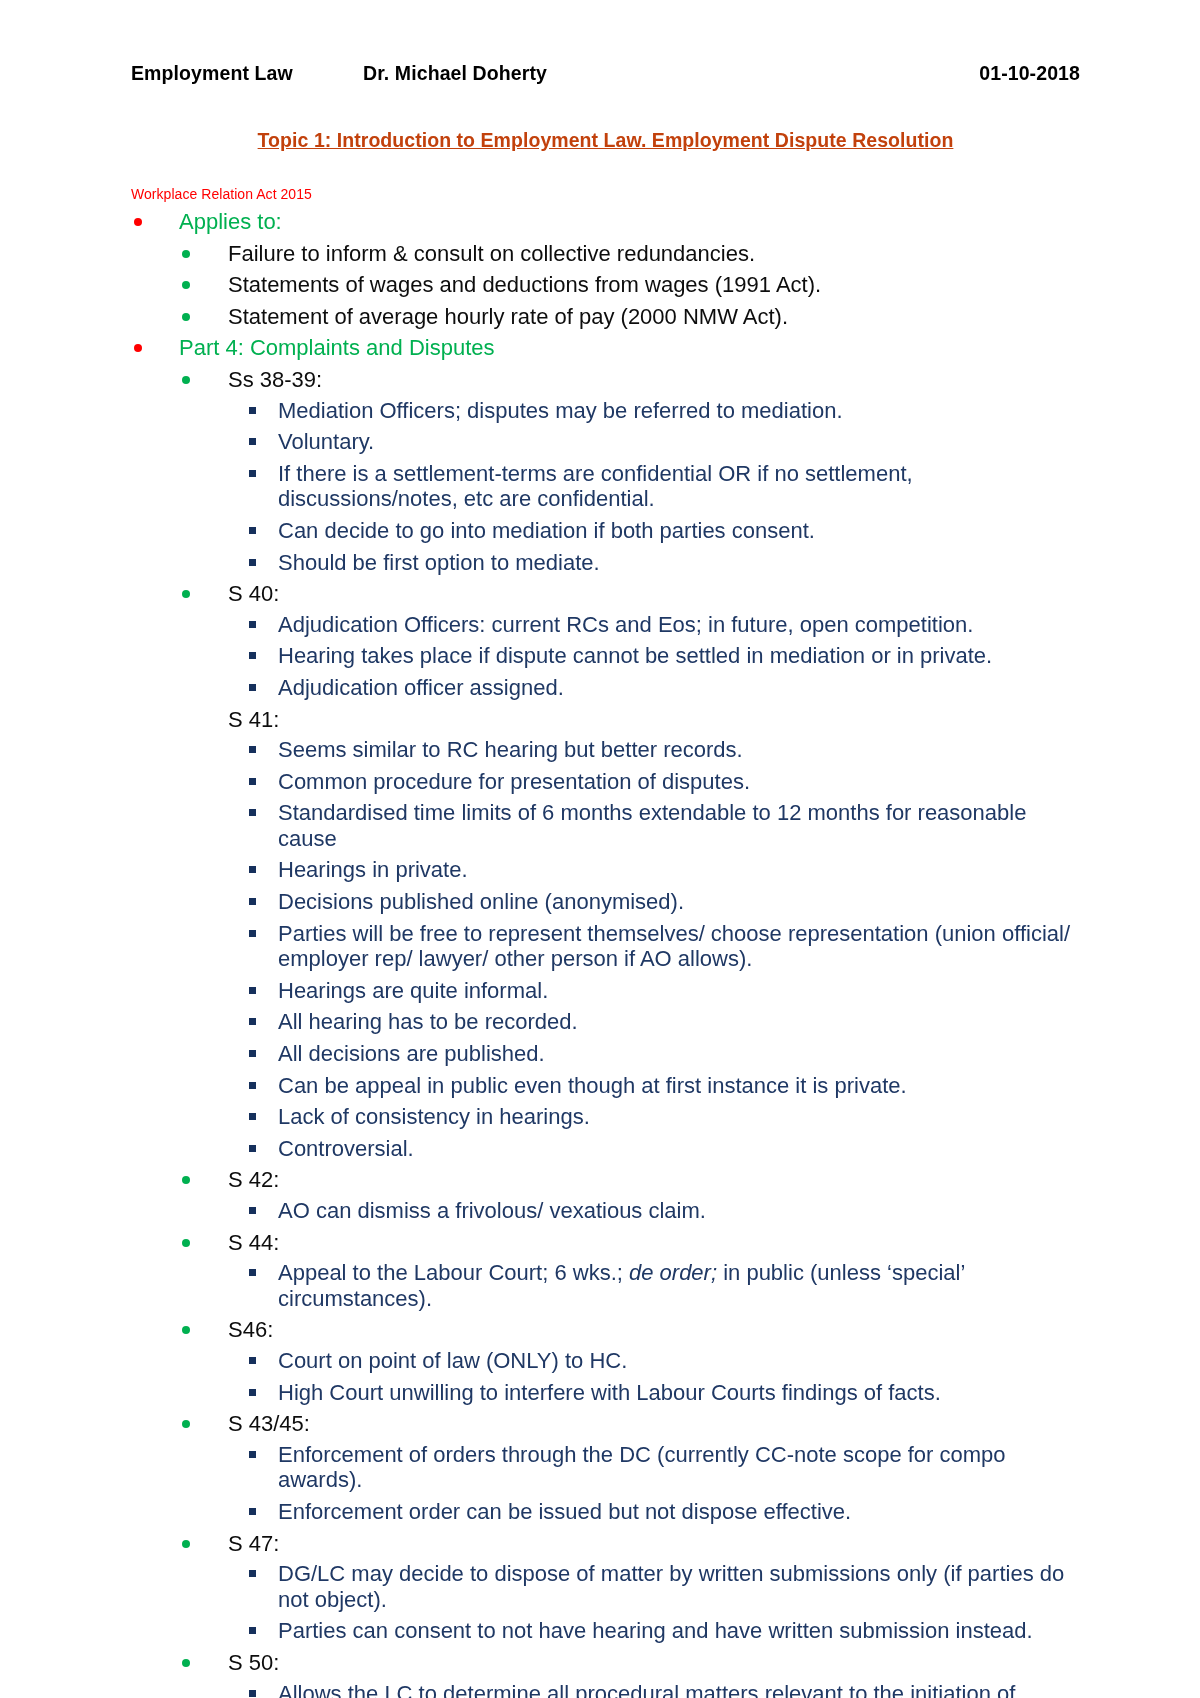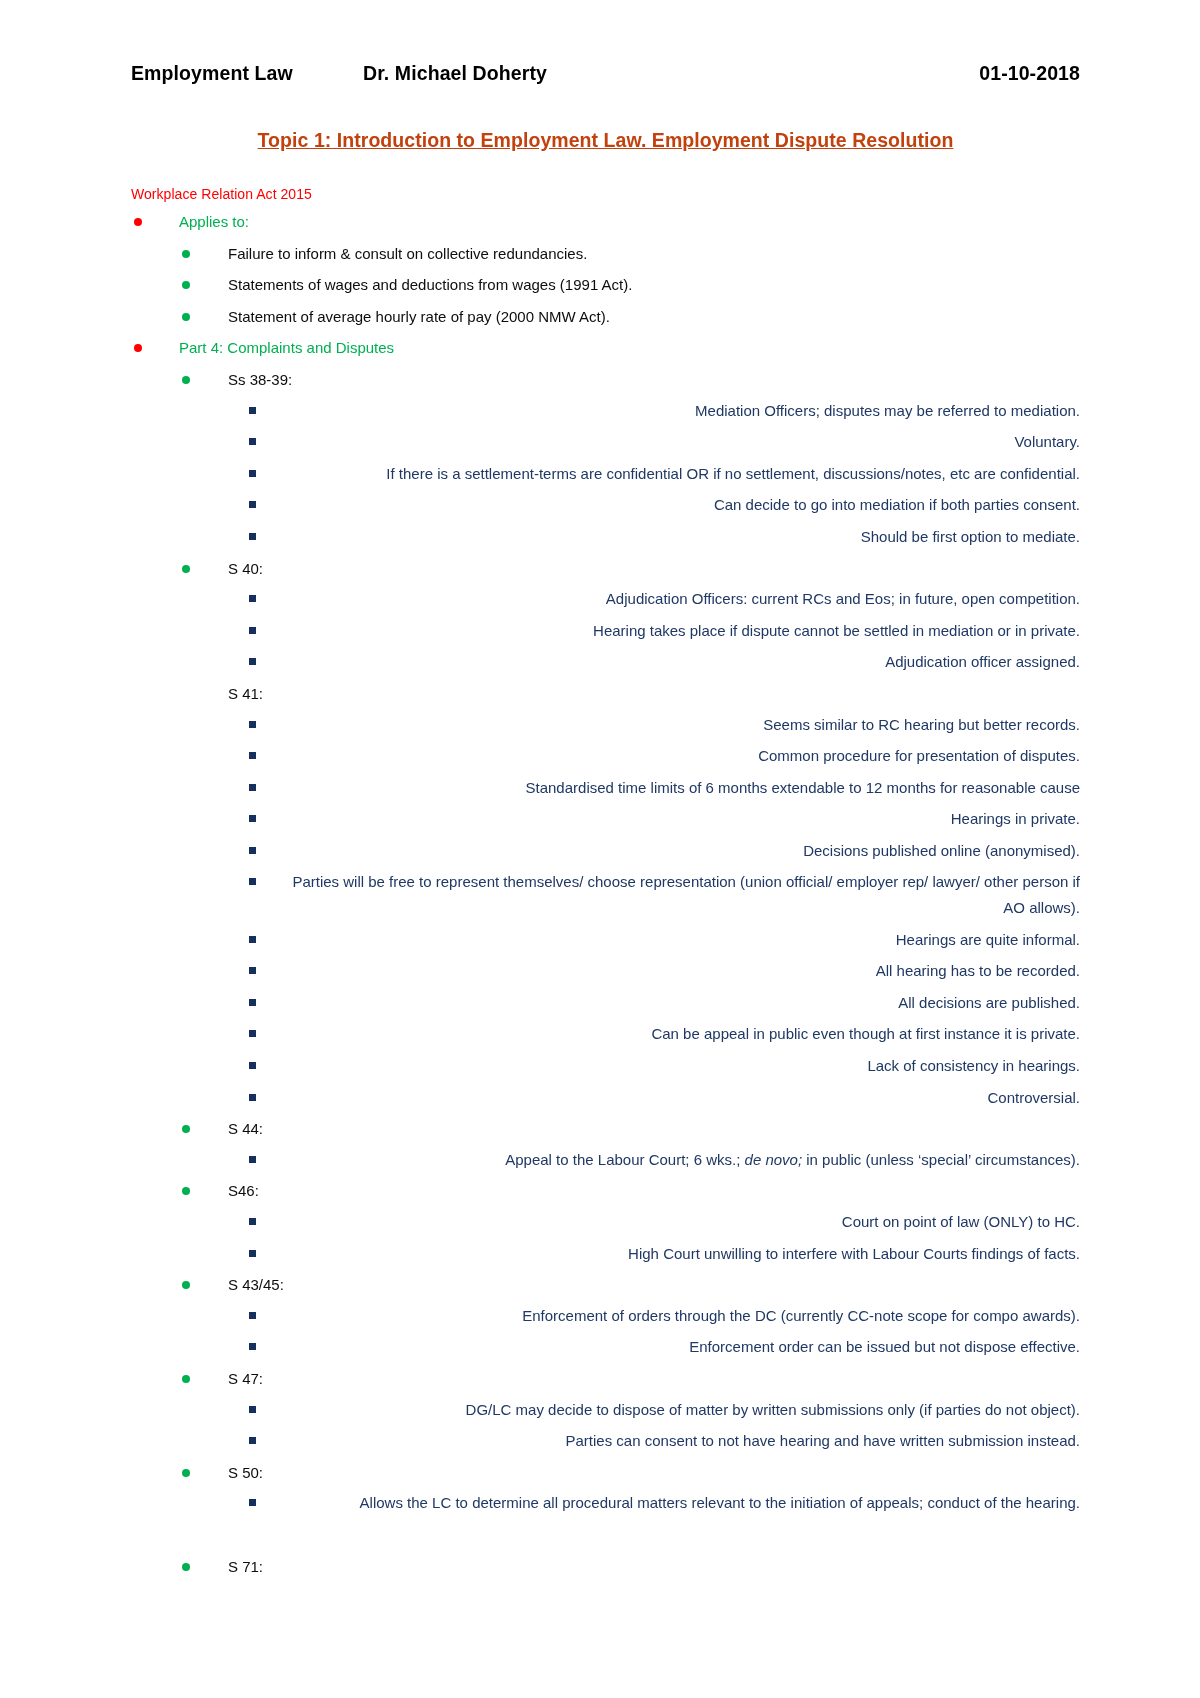--- a/index.html
+++ b/index.html
@@ -57,21 +57,21 @@
 
   
   ul {
     list-style: none;
     margin: 0;
     padding: 0;
   }
 
   li {
     position: relative;
-    font-size: 15px;
+    font-size: 22px;
     line-height: 25.6px;
     margin: 0 0 6px 0;
   }
 
   
   .lvl1 > li {
     padding-left: 48px;
     color: #00B050;
   }
   .lvl1 > li > .bullet-disc {
@@ -104,21 +104,20 @@
   
   .lvl2 > li.nobullet { padding-left: 49px; }
 
   
   .lvl3 {
     margin-top: 5px;
   }
   .lvl3 > li {
     padding-left: 50px;
     color: #1F3864;
-    text-align: right;
   }
   .lvl3 > li > .bullet-square {
     position: absolute;
     left: 21px;
     top: 9px;
     width: 7px;
     height: 7px;
     background: #16305C;
   }
 
@@ -261,28 +260,38 @@
               <span class="bullet-square"></span>
               <span>Lack of consistency in hearings.</span>
             </li>
             <li>
               <span class="bullet-square"></span>
               <span>Controversial.</span>
             </li>
           </ul>
         </li>
 
+        <li>
+          <span class="bullet-disc"></span>
+          <span>S 42:</span>
+          <ul class="lvl3">
+            <li>
+              <span class="bullet-square"></span>
+              <span>AO can dismiss a frivolous/ vexatious claim.</span>
+            </li>
+          </ul>
+        </li>
 
         <li>
           <span class="bullet-disc"></span>
           <span>S 44:</span>
           <ul class="lvl3">
             <li>
               <span class="bullet-square"></span>
-              <span>Appeal to the Labour Court; 6 wks.; </span><i class="italic">de novo;</i><span> in public (unless ‘special’ circumstances).</span>
+              <span>Appeal to the Labour Court; 6 wks.; </span><i class="italic">de order;</i><span> in public (unless ‘special’ circumstances).</span>
             </li>
           </ul>
         </li>
 
         <li>
           <span class="bullet-disc"></span>
           <span>S46:</span>
           <ul class="lvl3">
             <li>
               <span class="bullet-square"></span>

